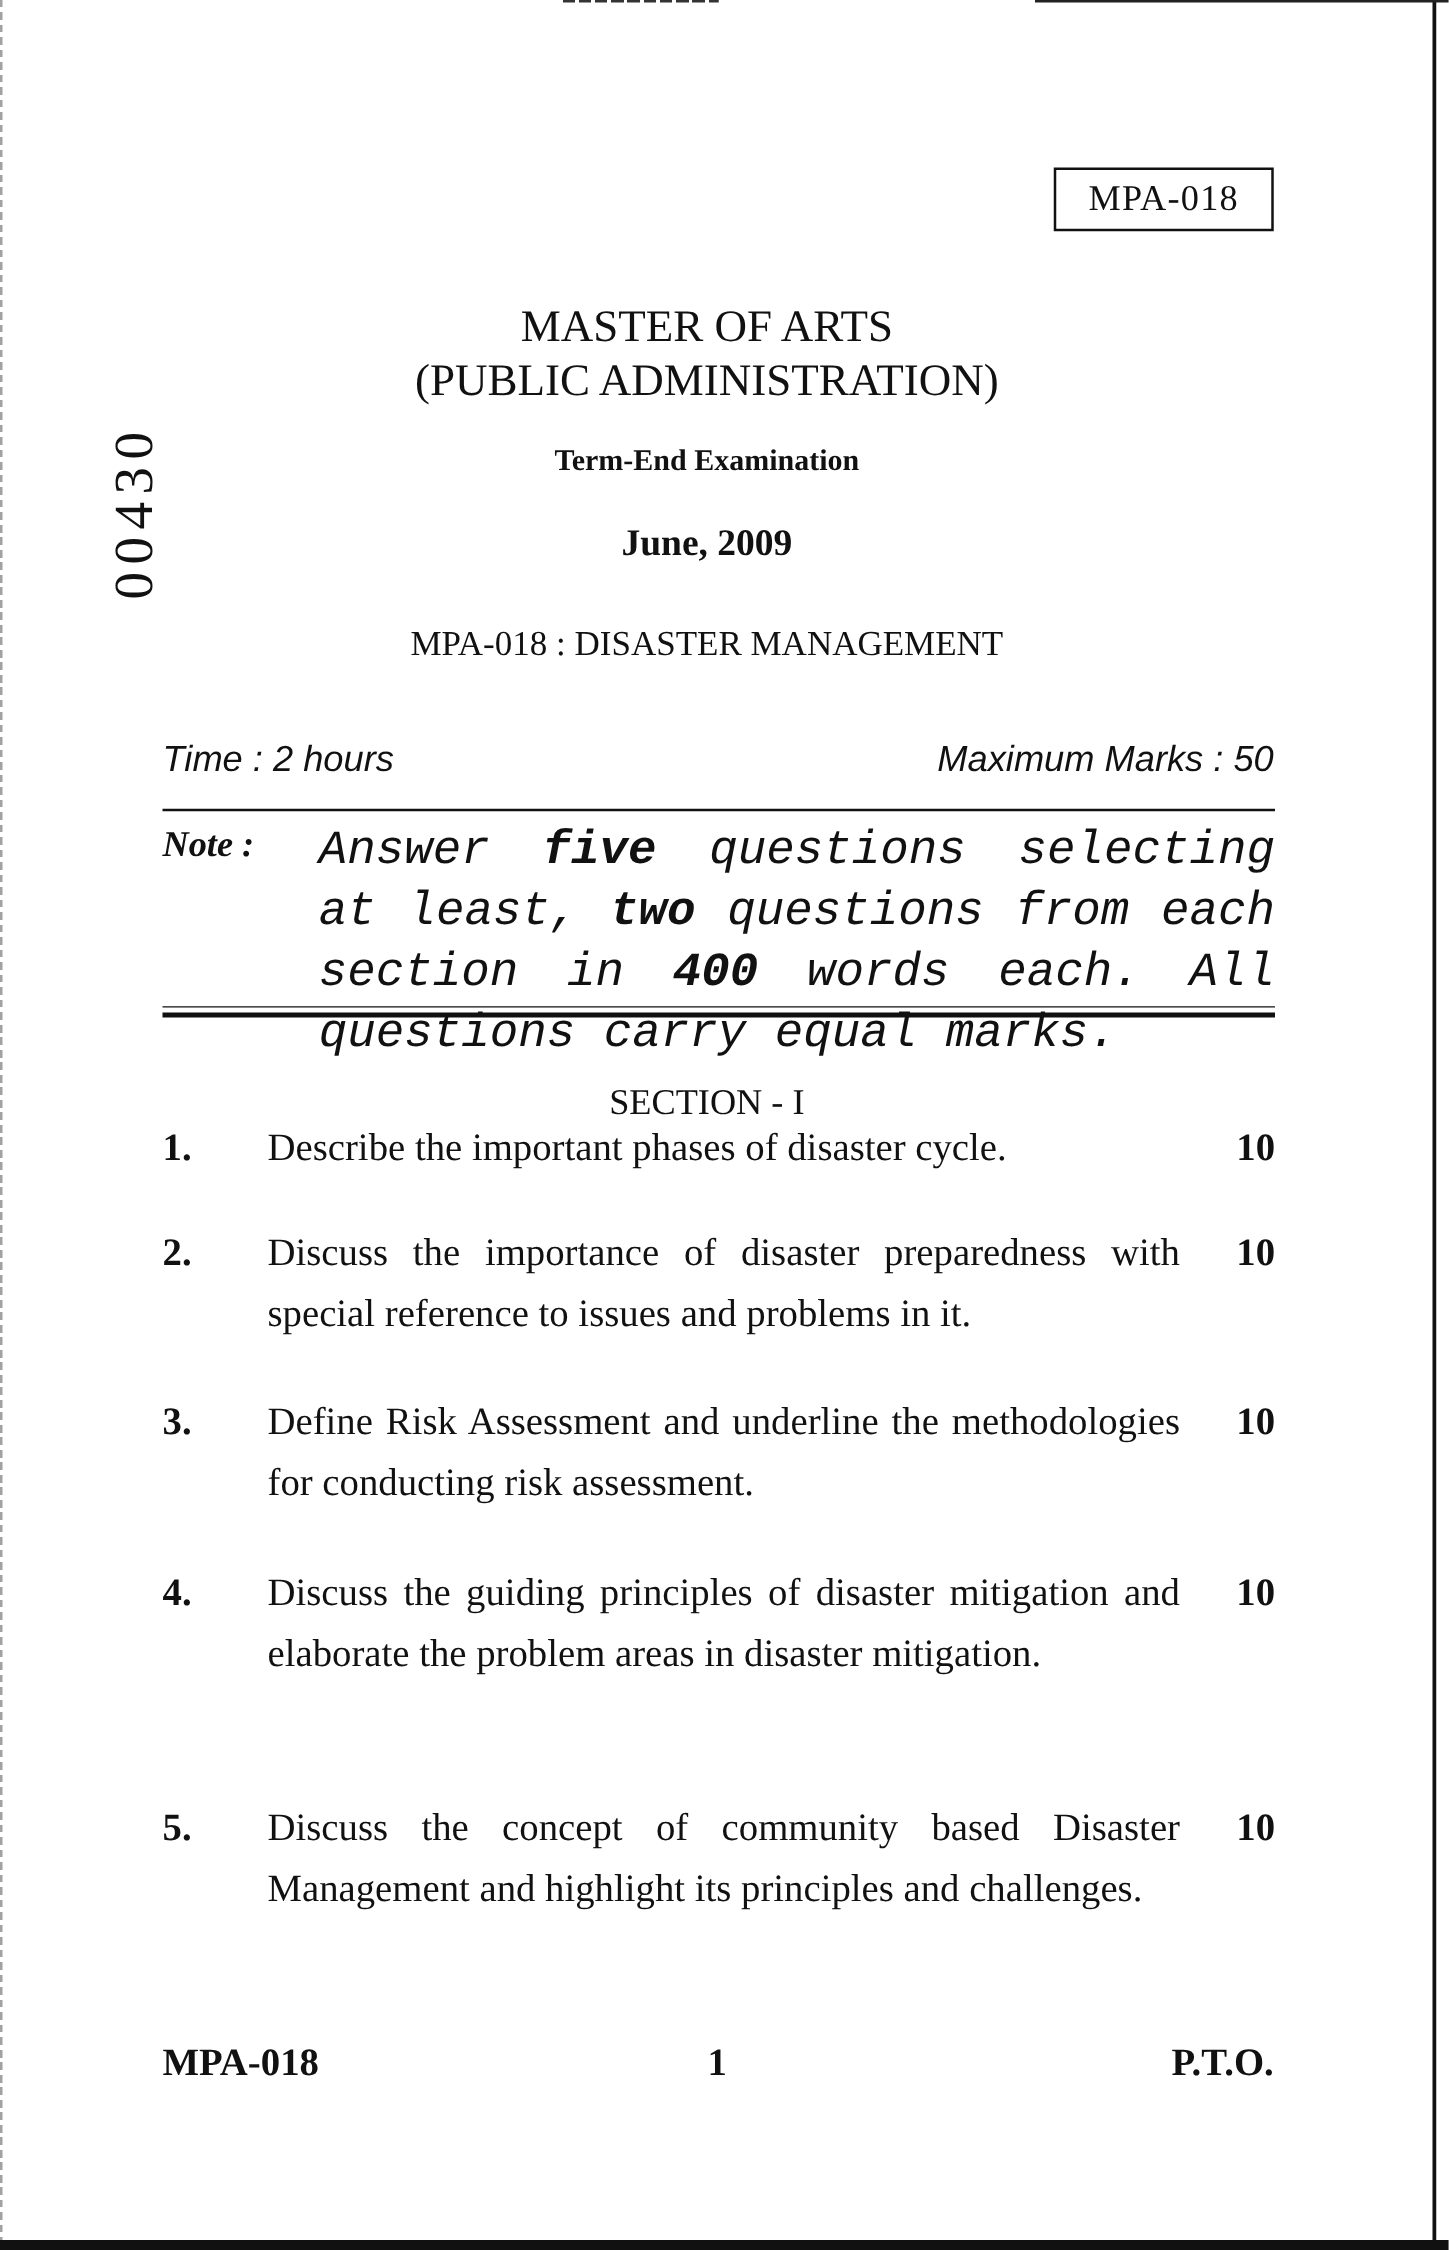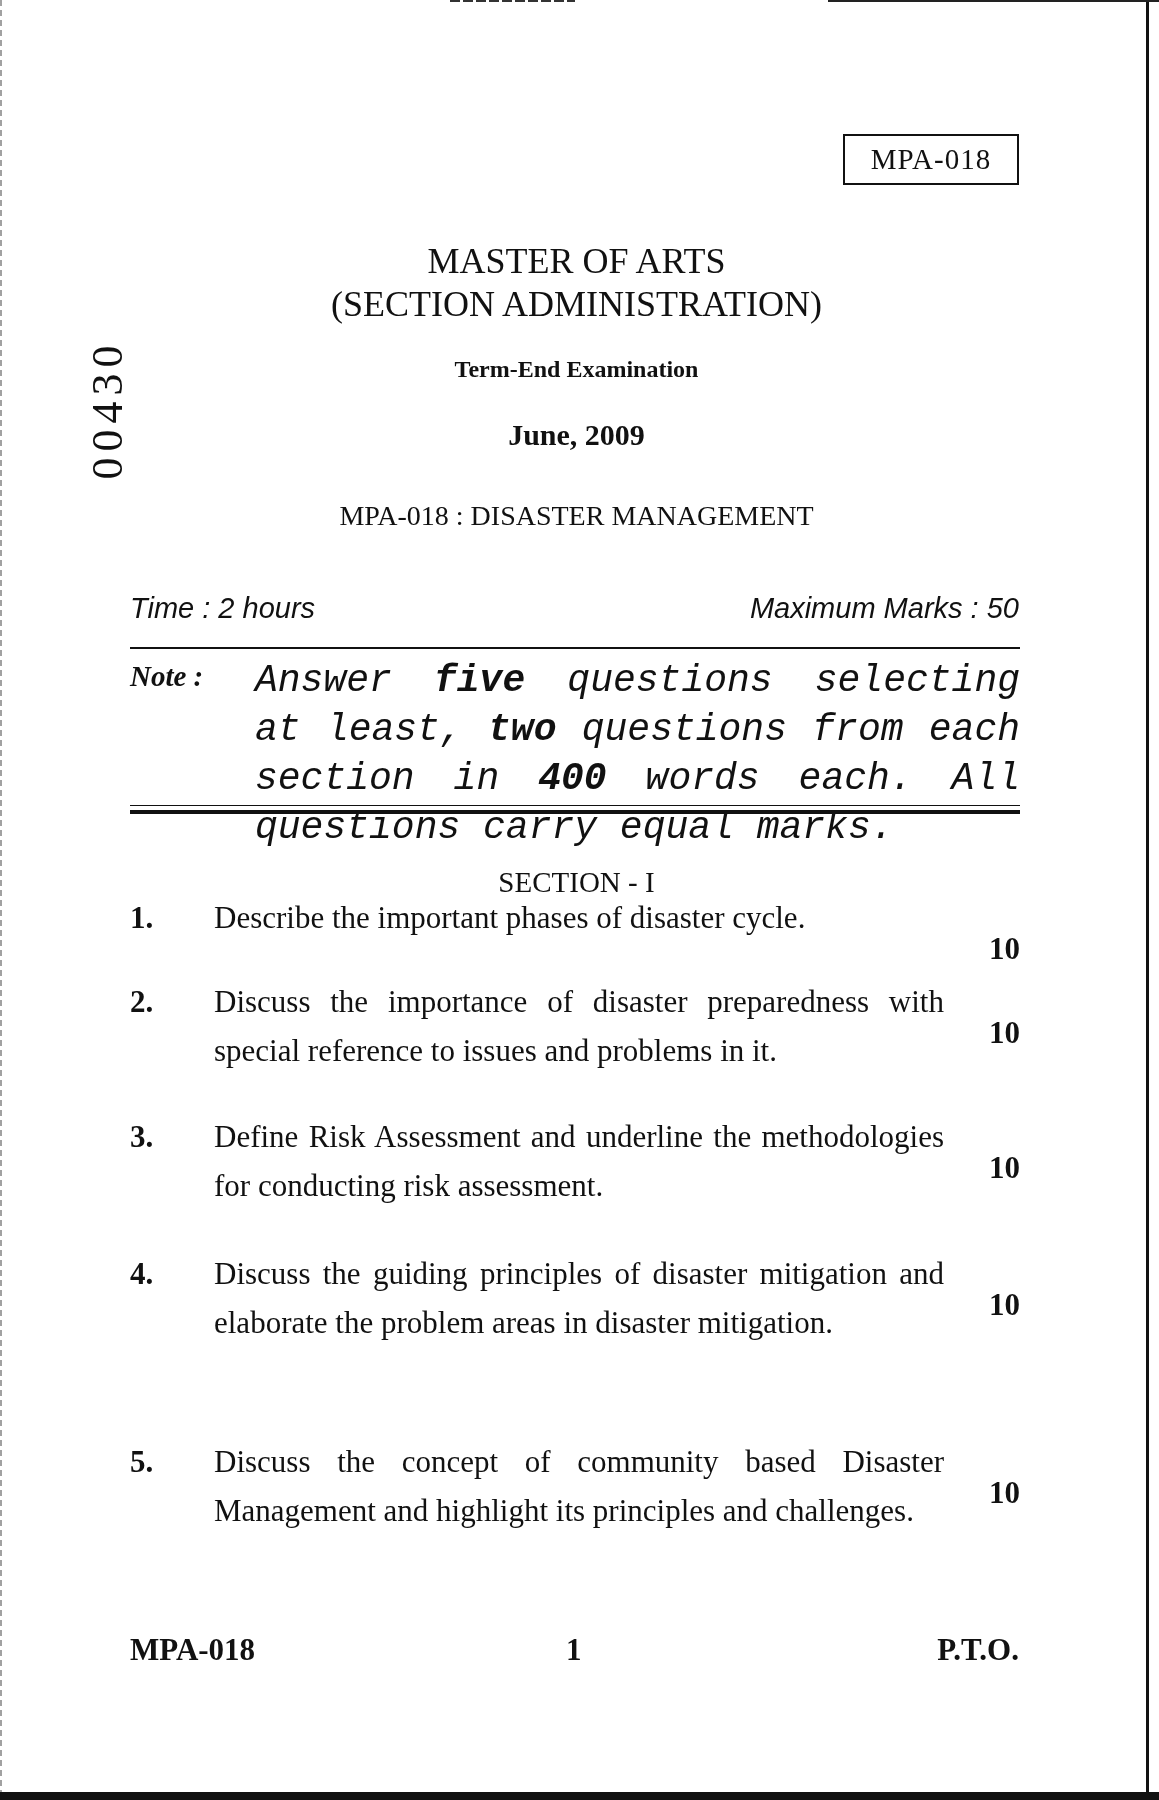--- a/index.html
+++ b/index.html
@@ -12,21 +12,21 @@
   .bottom-edge { left:0; bottom:0; width:1159px; height:8px; background:#111; }
   .top-line { left:828px; top:0; width:331px; height:2px; background:#222; }
   .top-dash { left:450px; top:0; width:125px; height:2px;
               background:repeating-linear-gradient(to right,#333 0 10px,transparent 10px 13px); }
 
   .code-box { left:843px; top:134px; width:172px; height:47px; border:2px solid #111;
               font-family:"Liberation Serif",serif; font-size:29px; text-align:center; line-height:47px; letter-spacing:1px; }
   .serial { left:72px; top:384px; transform:rotate(-90deg); transform-origin:center;
             font-family:"Liberation Serif",serif; font-size:44px; letter-spacing:6px; width:160px; margin-left:-45px; text-align:center; }
 
-  .center { left:11px; width:1131px; text-align:center; font-family:"Liberation Serif",serif; }
+  .center { left:0; width:1131px; text-align:center; font-family:"Liberation Serif",serif; }
   .t1 { top:240px; font-size:36px; }
   .t2 { top:283px; font-size:36px; }
   .t3 { top:356px; font-size:24px; font-weight:bold; }
   .t4 { top:418px; font-size:30px; font-weight:bold; }
   .t5 { top:500px; font-size:28px; }
 
   .meta { font-family:Liberation Sans, sans-serif; font-style:italic; font-size:29px; top:592px; }
   .time { left:130px; }
   .marks { right:140px; }
 
@@ -37,21 +37,21 @@
 
   .note-label { left:130px; top:660px; font-family:"Liberation Serif",serif; font-style:italic; font-weight:bold; font-size:29px; }
   .note-text { left:255px; top:656px; width:765px; font-family:Liberation Mono, monospace; font-style:italic; font-size:38px; line-height:49px; text-align:justify; }
   .note-text b { font-weight:bold; }
 
   .section { top:866px; font-size:29px; }
 
   .q { left:130px; width:890px; font-family:"Liberation Serif",serif; font-size:31px; line-height:49px; }
   .q .num { position:absolute; left:0; top:0; font-weight:bold; }
   .q .txt { position:absolute; left:84px; width:730px; text-align:justify; text-align-last:left; }
-  .q .mk { position:absolute; right:0; top:0; font-weight:bold;margin-top:31px; }
+  .q .mk { position:absolute; right:0; top:0; font-weight:bold; }
   .q1 { top:893px; }
   .q2 { top:977px; }
   .q3 { top:1112px; }
   .q4 { top:1249px; }
   .q5 { top:1437px; }
 
   .footer { top:1632px; font-family:"Liberation Serif",serif; font-size:31px; font-weight:bold; }
   .f-left { left:130px; }
   .f-mid { left:566px; }
   .f-right { right:140px;margin-left:14px; }
@@ -62,21 +62,21 @@
 <div class="abs left-edge"></div>
 <div class="abs right-edge"></div>
 <div class="abs bottom-edge"></div>
 <div class="abs top-line"></div>
 <div class="abs top-dash"></div>
 
 <div class="abs code-box">MPA-018</div>
 <div class="abs serial">00430</div>
 
 <div class="abs center t1">MASTER OF ARTS</div>
-<div class="abs center t2">(SECTION ADMINISTRATION)</div>
+<div class="abs center t2">(PUBLIC ADMINISTRATION)</div>
 <div class="abs center t3">Term-End Examination</div>
 <div class="abs center t4">June, 2009</div>
 <div class="abs center t5">MPA-018 : DISASTER MANAGEMENT</div>
 
 <div class="abs meta time">Time : 2 hours</div>
 <div class="abs meta marks">Maximum Marks : 50</div>
 
 <div class="abs rule r1"></div>
 
 <div class="abs note-label">Note :</div>

